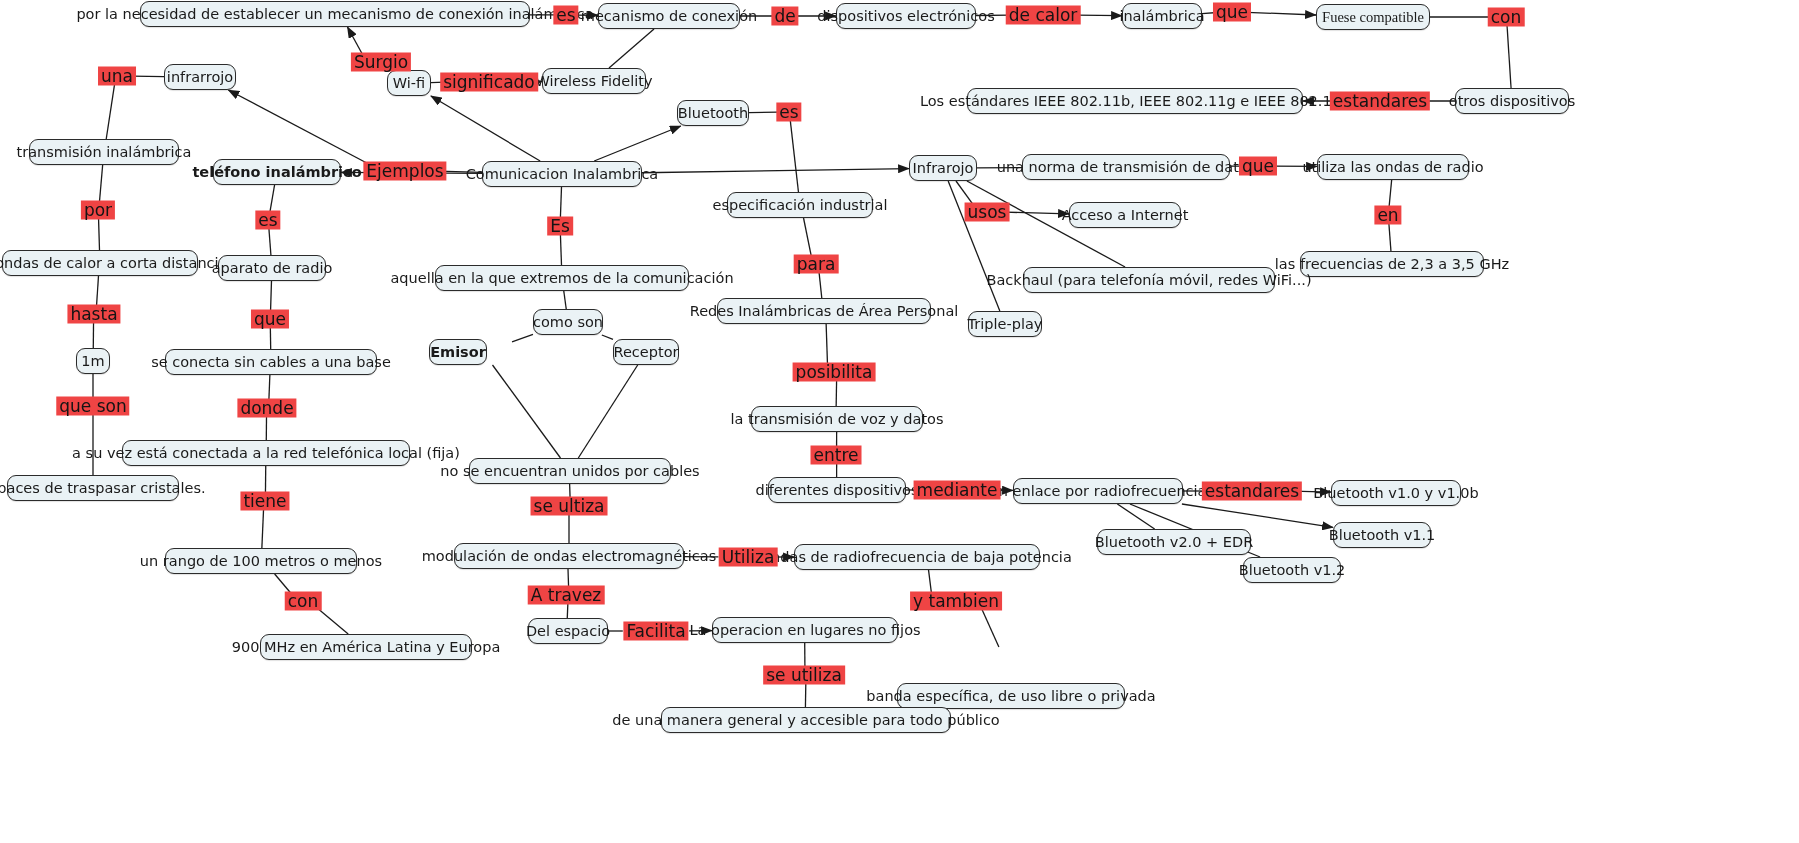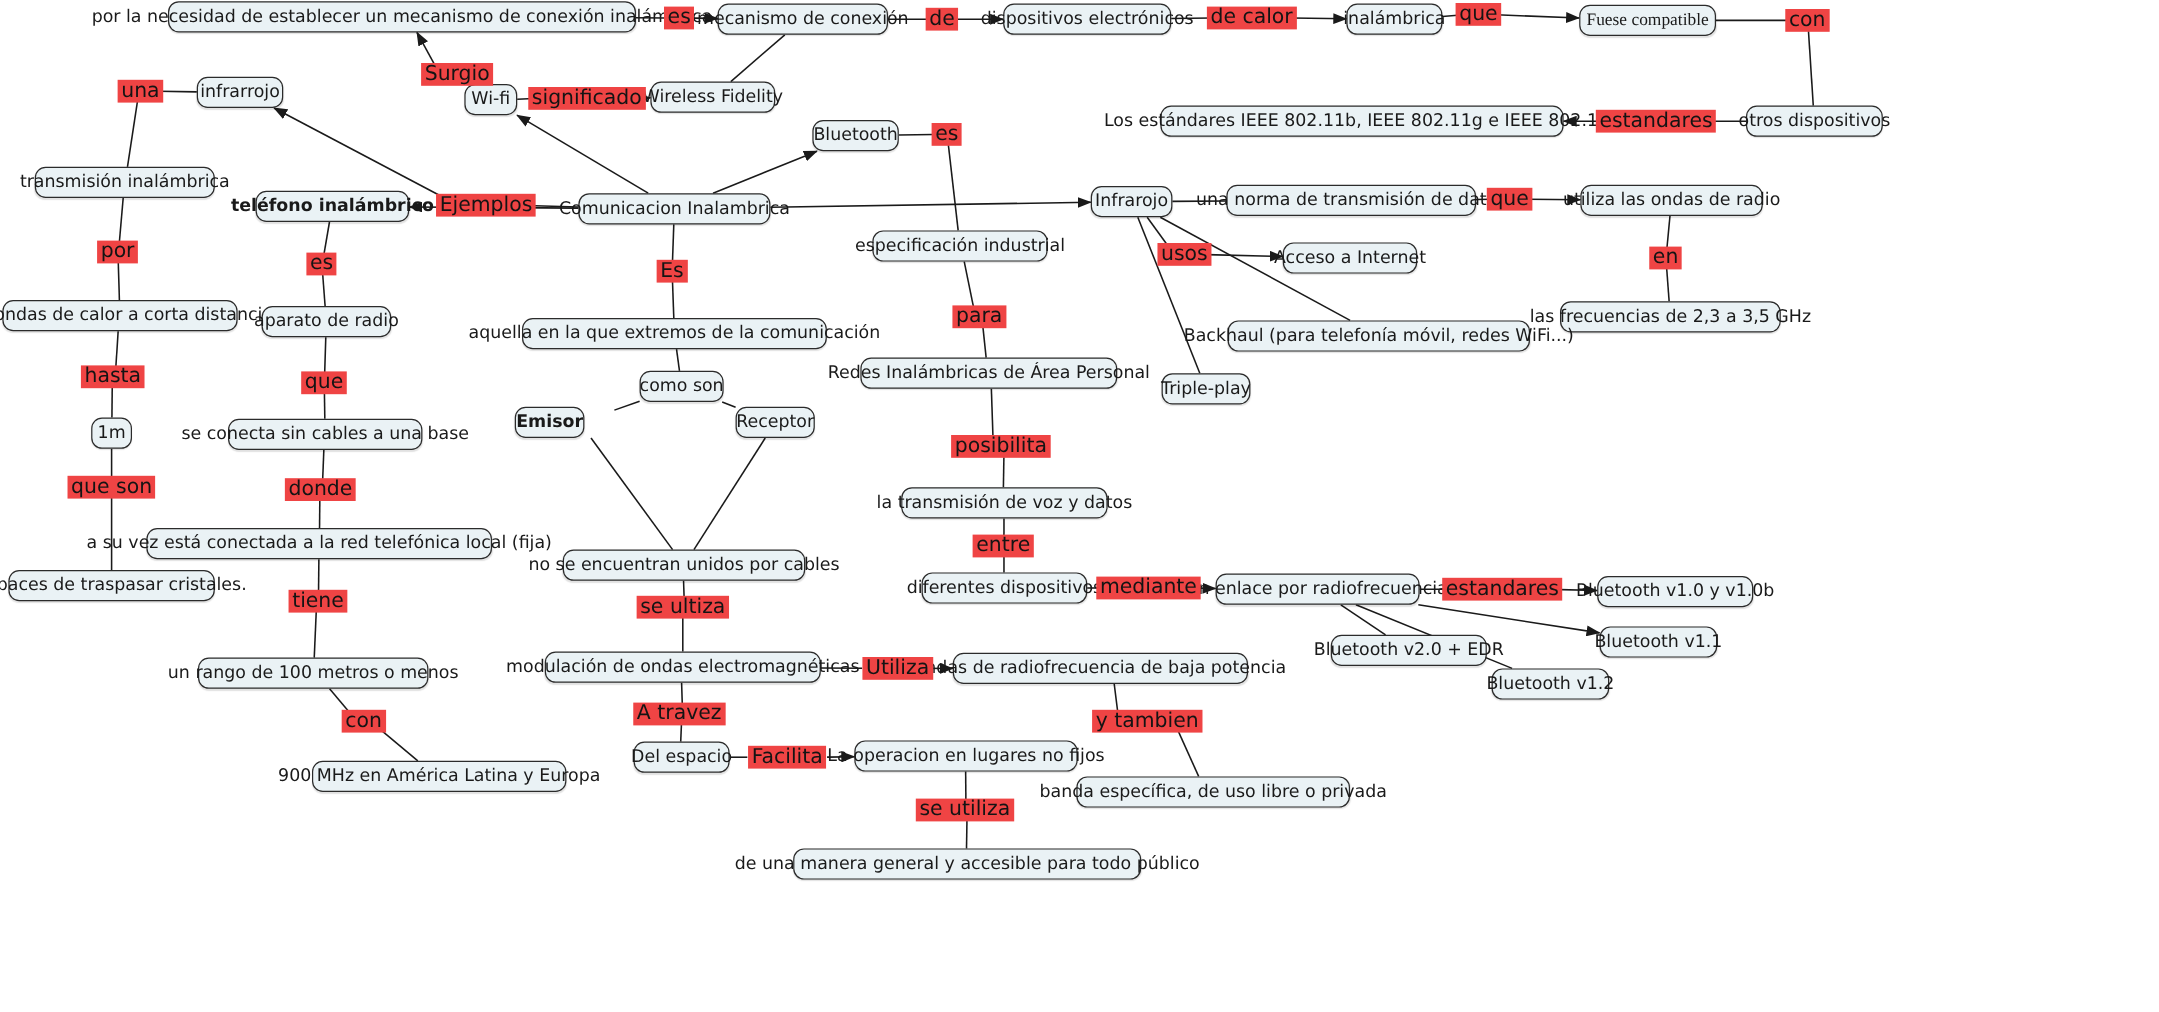--- a/index.html
+++ b/index.html
@@ -236,21 +236,21 @@
       </div>
       <div class="node" style="left: 458px; top: 352px; width: 58px; font-weight: bold;">
         <span>Emisor</span>
       </div>
       <div class="node" style="left: 646px; top: 352px; width: 66px;">
         <span>Receptor</span>
       </div>
       <div class="node" style="left: 93px; top: 361px; width: 34px;">
         <span>1m</span>
       </div>
-      <div class="node" style="left: 271px; top: 362px; width: 162px;">
+      <div class="node" style="left: 271px; top: 362px; width: 212px;">
         <span>se conecta sin cables a una base</span>
       </div>
       <div class="node" style="left: 837px; top: 419px; width: 172px;">
         <span>la transmisión de voz y datos</span>
       </div>
       <div class="node" style="left: 266px; top: 453px; width: 288px;">
         <span>a su vez está conectada a la red telefónica local (fija)</span>
       </div>
       <div class="node" style="left: 570px; top: 471px; width: 202px;">
         <span>no se encuentran unidos por cables</span>
@@ -263,21 +263,21 @@
       </div>
       <div class="node" style="left: 1098px; top: 491px; width: 170px;">
         <span>un enlace por radiofrecuencia</span>
       </div>
       <div class="node" style="left: 1396px; top: 493px; width: 130px;">
         <span>Bluetooth v1.0 y v1.0b</span>
       </div>
       <div class="node" style="left: 1382px; top: 535px; width: 98px;">
         <span>Bluetooth v1.1</span>
       </div>
-      <div class="node" style="left: 1174px; top: 542px; width: 130px;">
+      <div class="node" style="left: 1174px; top: 542px; width: 154px;">
         <span>Bluetooth v2.0 + EDR</span>
       </div>
       <div class="node" style="left: 261px; top: 561px; width: 192px;">
         <span>un rango de 100 metros o menos</span>
       </div>
       <div class="node" style="left: 569px; top: 556px; width: 230px;">
         <span>modulación de ondas electromagnéticas</span>
       </div>
       <div class="node" style="left: 917px; top: 557px; width: 246px;">
         <span>ondas de radiofrecuencia de baja potencia</span>
@@ -287,21 +287,21 @@
       </div>
       <div class="node" style="left: 366px; top: 647px; width: 212px;">
         <span>900 MHz en América Latina y Europa</span>
       </div>
       <div class="node" style="left: 568px; top: 631px; width: 80px;">
         <span>Del espacio</span>
       </div>
       <div class="node" style="left: 805px; top: 630px; width: 186px;">
         <span>La operacion en lugares no fijos</span>
       </div>
-      <div class="node" style="left: 1011px; top: 660px; width: 228px;">
+      <div class="node" style="left: 1011px; top: 696px; width: 228px;">
         <span>banda específica, de uso libre o privada</span>
       </div>
       <div class="node" style="left: 806px; top: 720px; width: 290px;">
         <span>de una manera general y accesible para todo público</span>
       </div>
     </div>
   <div id="labels-group">
       <div class="linklabel" style="left: 566px; top: 15px;">es</div>
       <div class="linklabel" style="left: 785px; top: 16px;">de</div>
       <div class="linklabel" style="left: 1043px; top: 15px;">de calor</div>

